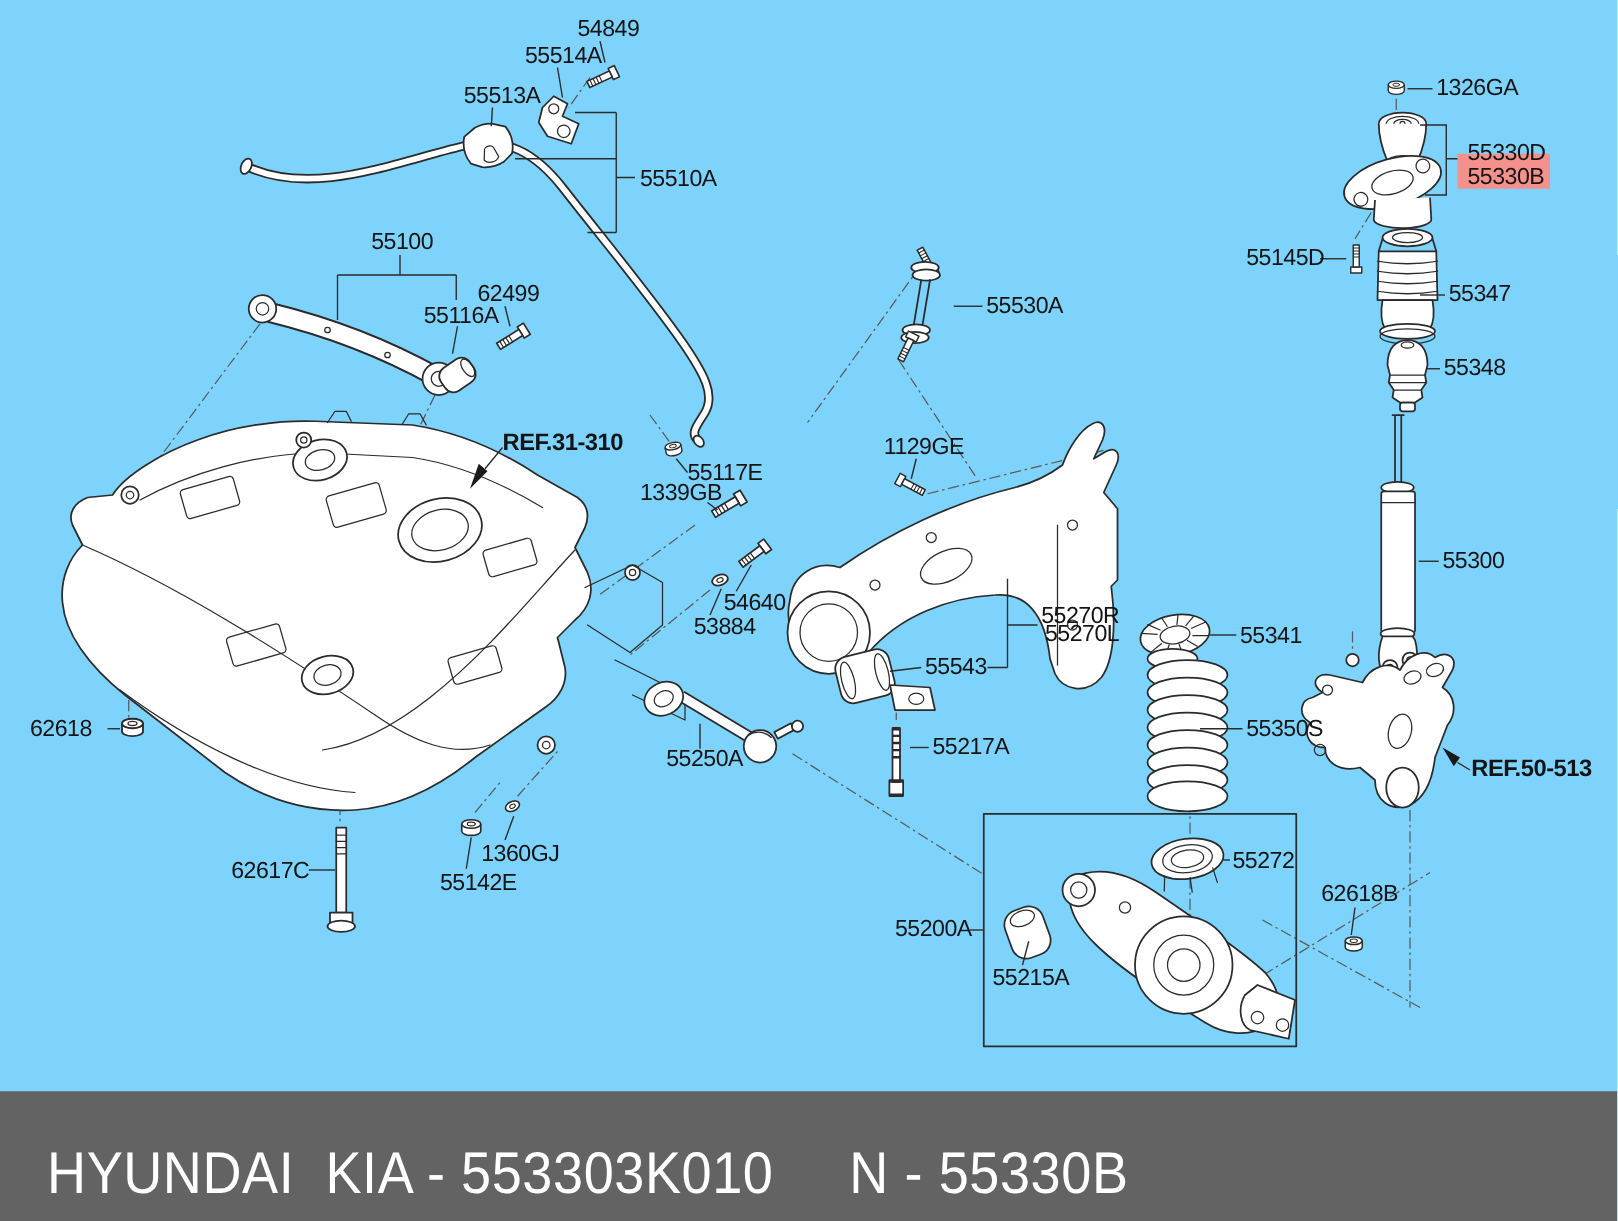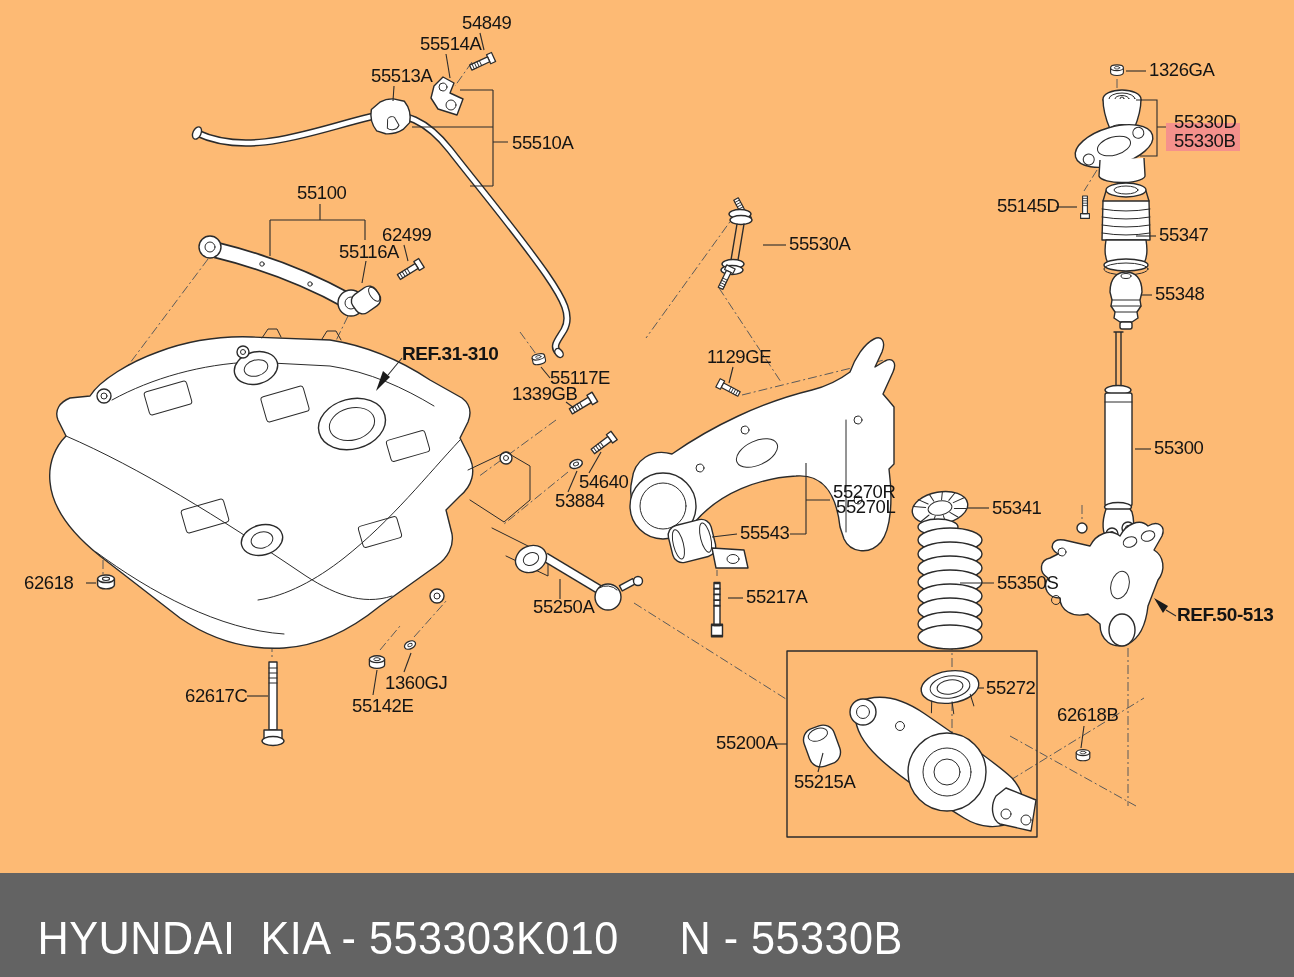--- a/index.html
+++ b/index.html
@@ -1,16 +1,16 @@
 <!DOCTYPE html>
 <html><head>
 <meta charset="utf-8">
 <style>
   html,body{margin:0;padding:0;background:#ffffff;}
-  .page{position:relative;width:1294px;height:977px;background:#fdba74;overflow:hidden;
+  .page{position:relative;width:1294px;height:977px;background:#7dd3fc;overflow:hidden;
         font-family:"Liberation Sans",sans-serif;}
   svg{display:block;}
   
   .p  {fill:#ffffff;stroke:#2b2b2b;stroke-width:1.4;stroke-linejoin:round;}
   .pn {fill:none;stroke:#2b2b2b;stroke-width:1.4;stroke-linecap:round;stroke-linejoin:round;}
   .thin{stroke-width:1;}
   .ld {stroke:#2b2b2b;stroke-width:1.1;fill:none;}
   .dd {stroke:#5a5a5a;stroke-width:1;fill:none;stroke-dasharray:9 3 2 3;}
   .tube {stroke:#2b2b2b;fill:none;}
   .tubew{stroke:#ffffff;fill:none;}

